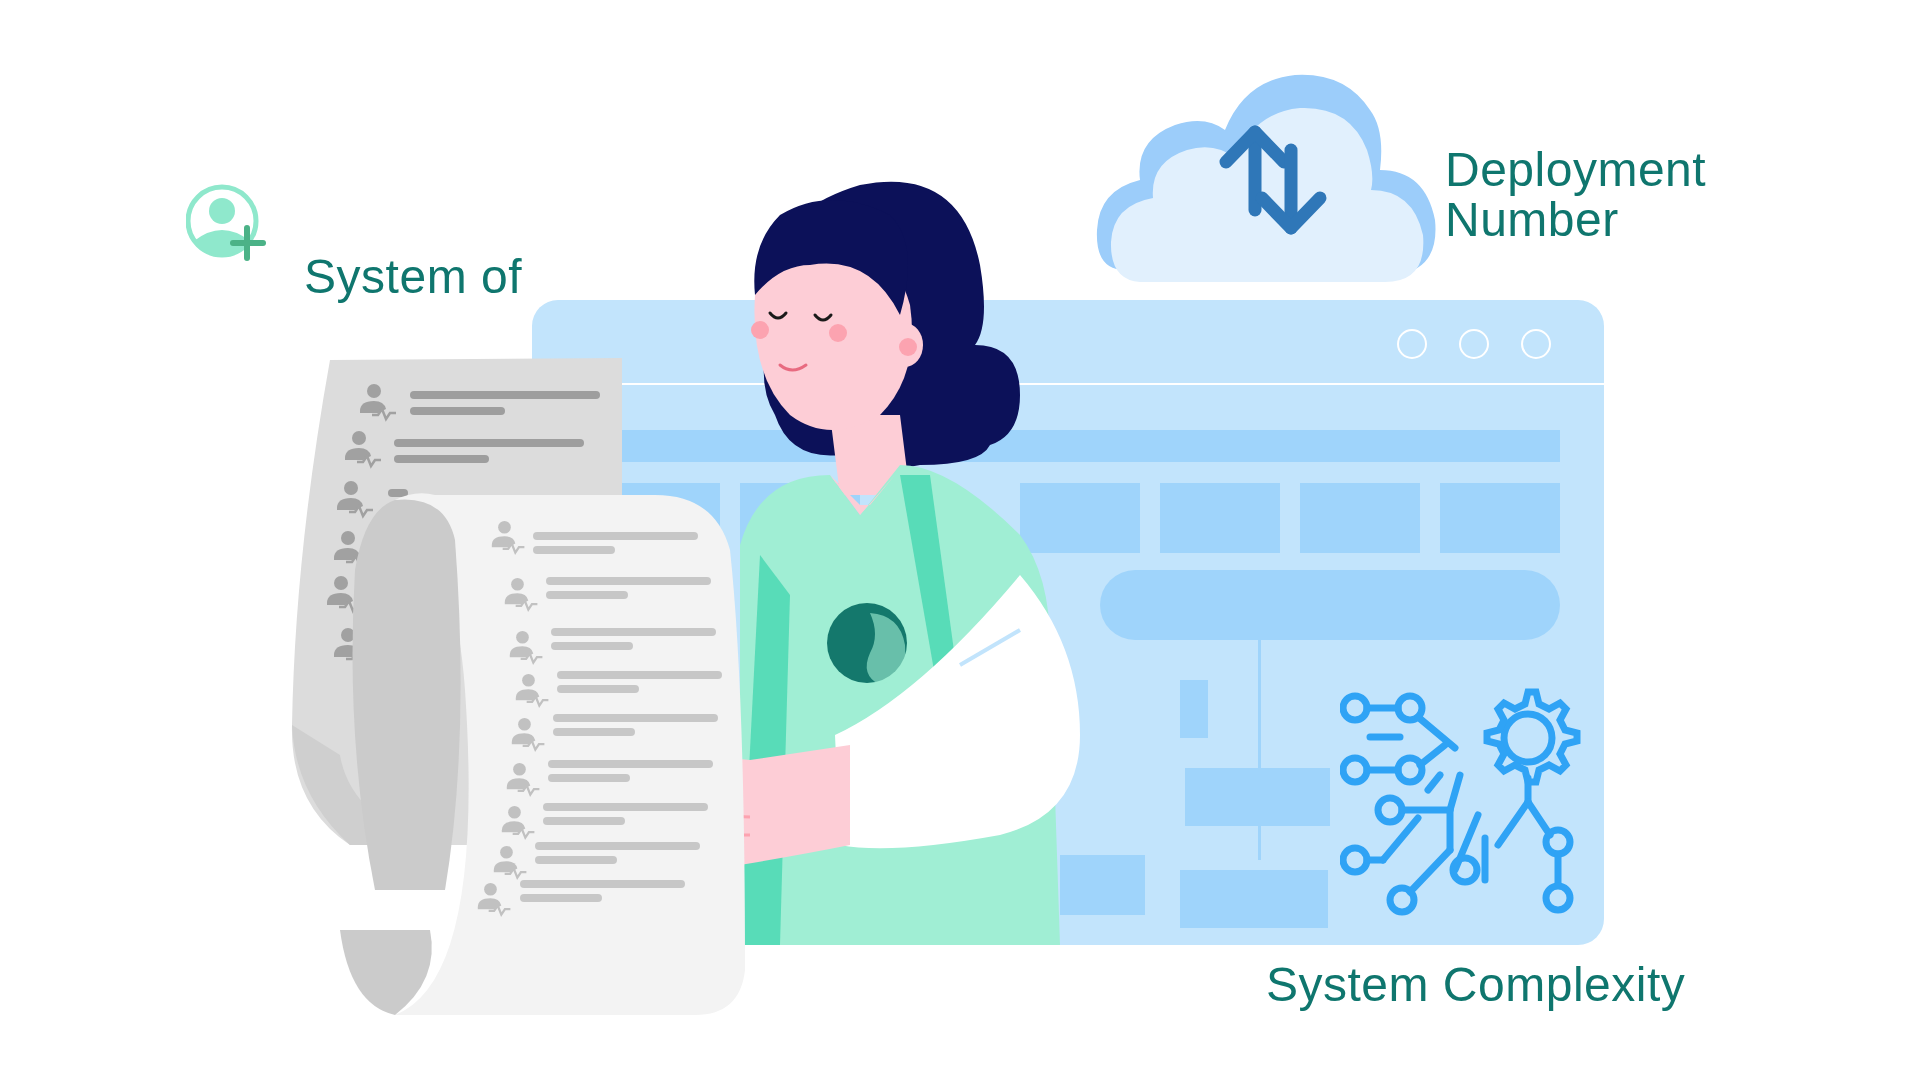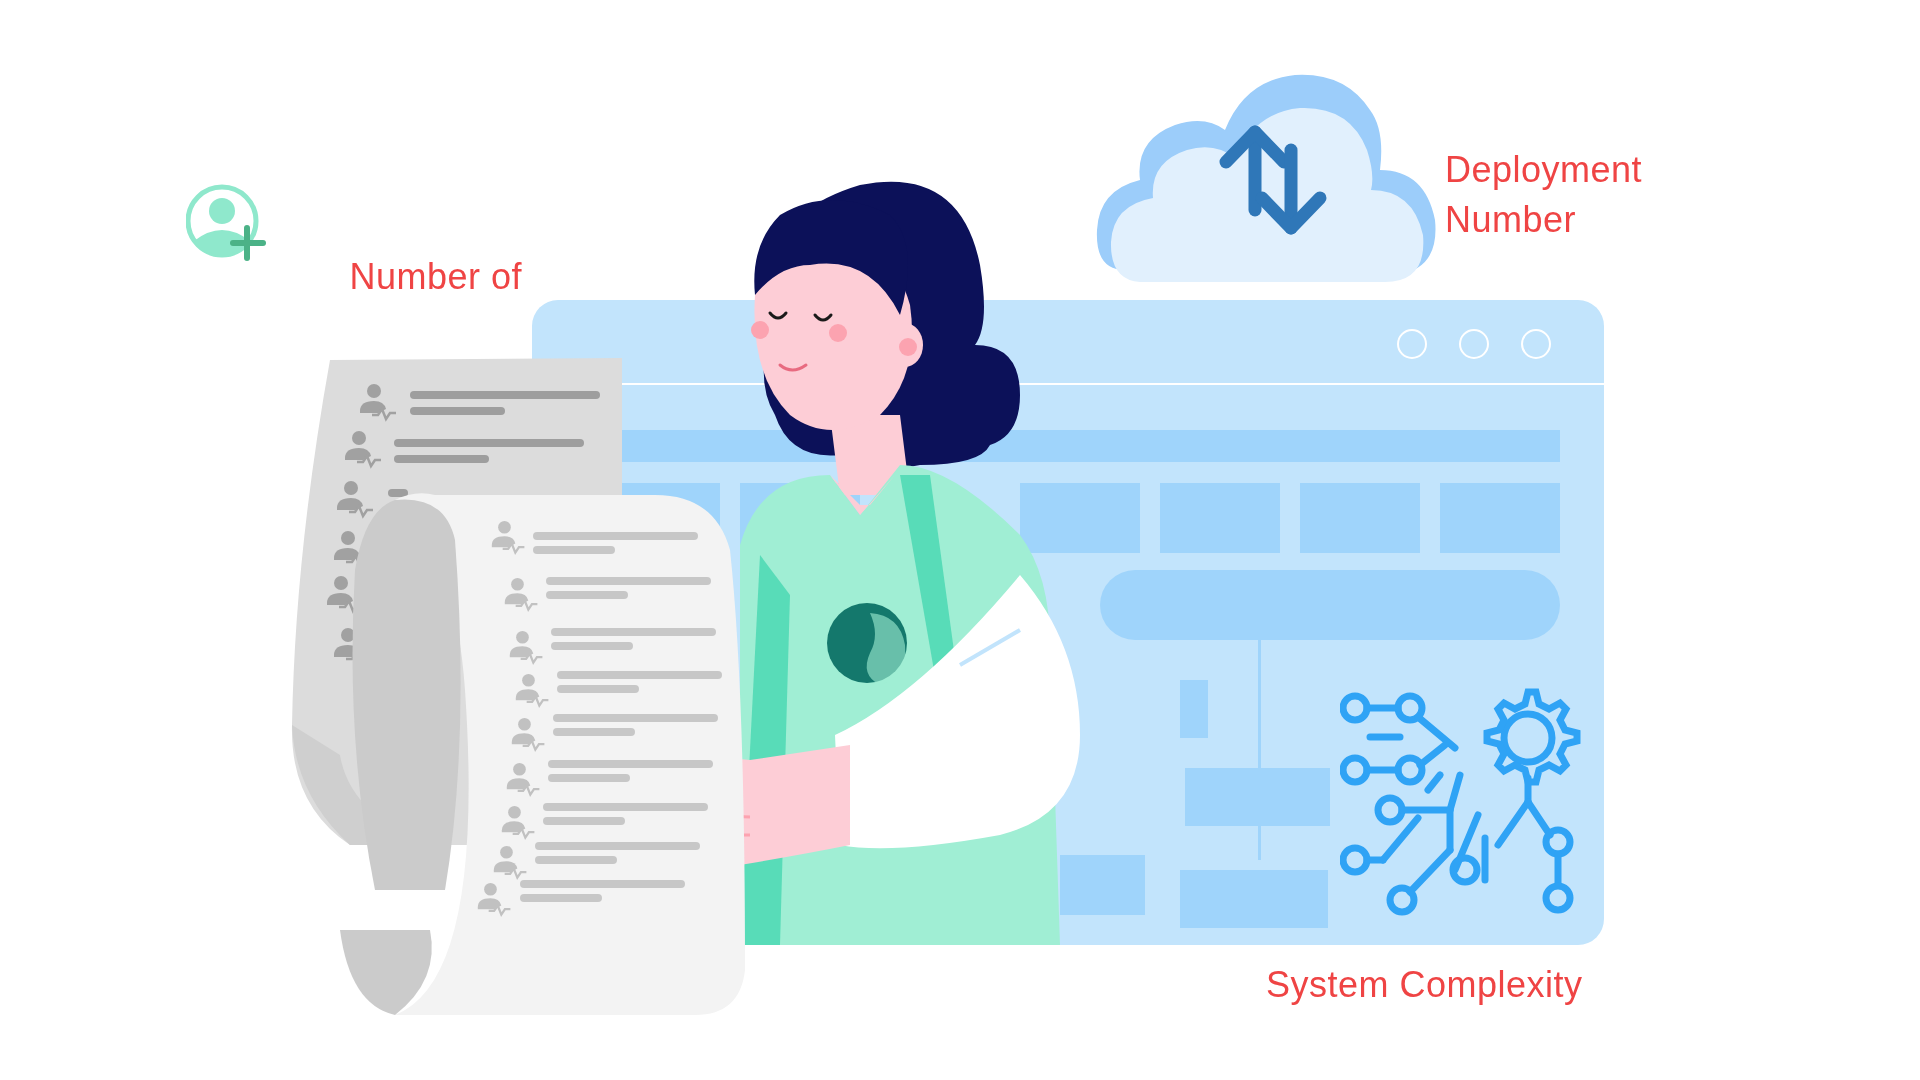--- a/index.html
+++ b/index.html
@@ -1,18 +1,18 @@
 <!DOCTYPE html>
 <html><head>
 <meta charset="utf-8">
 <style>
   html,body{margin:0;padding:0;background:#ffffff;}
   body{width:1920px;height:1080px;position:relative;overflow:hidden;font-family:"Liberation Sans",sans-serif;}
   .abs{position:absolute;}
-  .label{color:#ef4444;font-size:36px;line-height:50px;font-weight:400;letter-spacing:0.5px;}
+  .label{color:#0f766e;font-size:48px;line-height:50px;font-weight:400;letter-spacing:0.5px;}
   .browser{left:532px;top:300px;width:1072px;height:645px;background:#c2e4fc;border-radius:26px;}
   .browser-sep{left:532px;top:383px;width:1072px;height:2px;background:#ffffff;}
   .dot{width:30px;height:30px;border:2px solid #ffffff;border-radius:50%;box-sizing:border-box;}
   .bar{background:#9fd4fb;}
   .cloud-back{fill:#9ccdfa;}
   .cloud-front{fill:#e1f0fd;}
   .line-dark{background:#9e9e9e;height:8px;border-radius:4px;}
   .line-light{background:#c7c7c7;height:8px;border-radius:4px;}
 </style>
 </head>
@@ -20,21 +20,21 @@
 
 <svg class="abs" style="left:186px;top:183px;" width="90" height="80" viewBox="0 0 90 80">
   <circle cx="36" cy="38" r="34" fill="#ffffff" stroke="#8fe8cc" stroke-width="5"></circle>
   <circle cx="36" cy="28" r="13" fill="#8fe8cc"></circle>
   <path d="M8 58 Q36 36 64 58 Q50 72 36 72 Q22 72 8 58Z" fill="#8fe8cc"></path>
   <rect x="58" y="42" width="6" height="36" rx="3" fill="#4bb287"></rect>
   <rect x="44" y="57" width="36" height="6" rx="3" fill="#4bb287"></rect>
 </svg>
 
 <div class="abs label" style="left:300px;top:252px;width:222px;text-align:right;">
-  <div>Number of</div>
+  <div>System of</div>
 </div>
 
 <svg class="abs" style="left:1095px;top:70px;" width="345" height="215" viewBox="0 0 345 215">
   <path class="cloud-back" d="M30 200 Q0 200 2 160 Q4 120 45 110 Q40 70 80 55 Q110 45 130 60 Q150 10 200 5 Q250 2 275 40 Q290 60 285 100 Q330 100 340 150 Q345 200 300 205 Z"></path>
   <path class="cloud-front" d="M45 212 Q15 210 16 172 Q18 135 58 128 Q55 92 92 80 Q120 72 140 88 Q160 42 205 38 Q255 36 272 80 Q280 105 276 120 Q318 120 328 165 Q332 212 290 212 Z"></path>
   <g stroke="#2f77b8" stroke-width="13" stroke-linecap="round" stroke-linejoin="round" fill="none">
     <line x1="160" y1="140" x2="160" y2="62"></line>
     <polyline points="131,92 160,62 189,92"></polyline>
     <line x1="196" y1="80" x2="196" y2="158"></line>
     <polyline points="167,128 196,158 225,128"></polyline>

